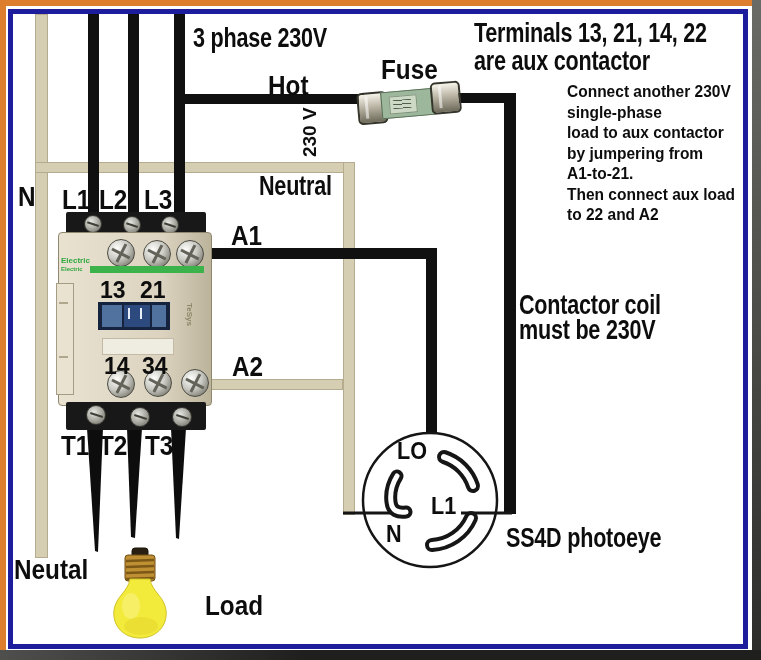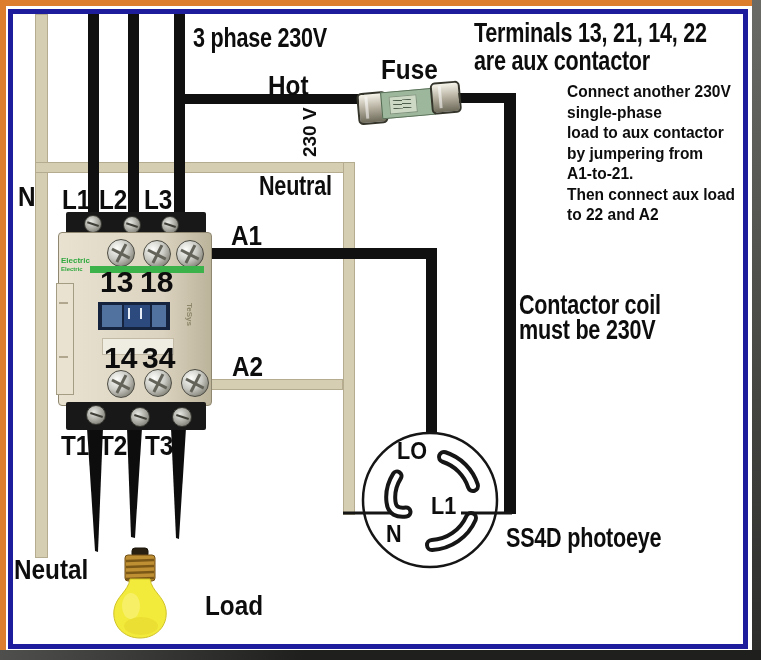--- a/index.html
+++ b/index.html
@@ -13,21 +13,21 @@
   .border-navy{position:absolute;left:8px;top:9px;width:740px;height:640px;box-sizing:border-box;
                border:5px solid var(--border-navy,#1c1c9c);z-index:7;}
   
   .wire{position:absolute;z-index:1;}
   .wk{background:var(--wire-black,#101010);}
   .wt{background:var(--wire-neutral-tan,#d6ceb2);box-shadow:inset 0 0 0 1px rgba(120,110,80,.35);}
   
   .lbl{position:absolute;font-weight:bold;color:#0d0d0d;white-space:nowrap;z-index:5;line-height:1.08;}
   .f27{font-size:27px;}
   .f24{font-size:24px;}
-  .f30{font-size:30px;}
+  .f30{font-size:23px;margin-top:12px;}
   .cond{transform:scaleX(.8);transform-origin:0 50%;letter-spacing:-.3px;}
   .cond9{transform:scaleX(.9);transform-origin:0 50%;}
   .note{position:absolute;left:567px;top:81px;z-index:5;font-weight:bold;font-size:16.5px;
         line-height:20.5px;transform:scaleX(.94);transform-origin:0 0;color:#0d0d0d;}
   .rot{transform:rotate(-90deg);}
   
   .ct-strip{position:absolute;background:#181818;border-radius:2px;z-index:2;}
   .ct-body{position:absolute;left:58px;top:232px;width:152px;height:172px;z-index:2;
            background:linear-gradient(90deg,#e9e2d1,#dbd3bf 68%,#bcb39b);
            border:1px solid #8f876f;border-radius:4px;}
@@ -115,21 +115,21 @@
     <div class="ct-body"></div>
     <span class="screw big" style="left:107px;top:239px;width:26px;height:26px;"></span>
     <span class="screw big" style="left:143px;top:240px;width:26px;height:26px;"></span>
     <span class="screw big" style="left:176px;top:240px;width:26px;height:26px;"></span>
     <div class="green-stripe"></div>
     <div class="brand">
       <div>Electric</div>
       <small>Electric</small>
     </div>
     <div class="lbl f30 ct-digit" style="left:100px;top:266px;">13</div>
-    <div class="lbl f30 ct-digit" style="left:140px;top:266px;">18</div>
+    <div class="lbl f30 ct-digit" style="left:140px;top:266px;">21</div>
     <div class="ct-window">
       <i class="b1"></i>
         <i class="b2"></i>
         <i class="b3"></i>
         <i class="m1"></i>
         <i class="m2"></i>
     </div>
     <div class="ct-clip"></div>
     <div class="tesys">TeSys</div>
     <div class="ct-label-strip"></div>

